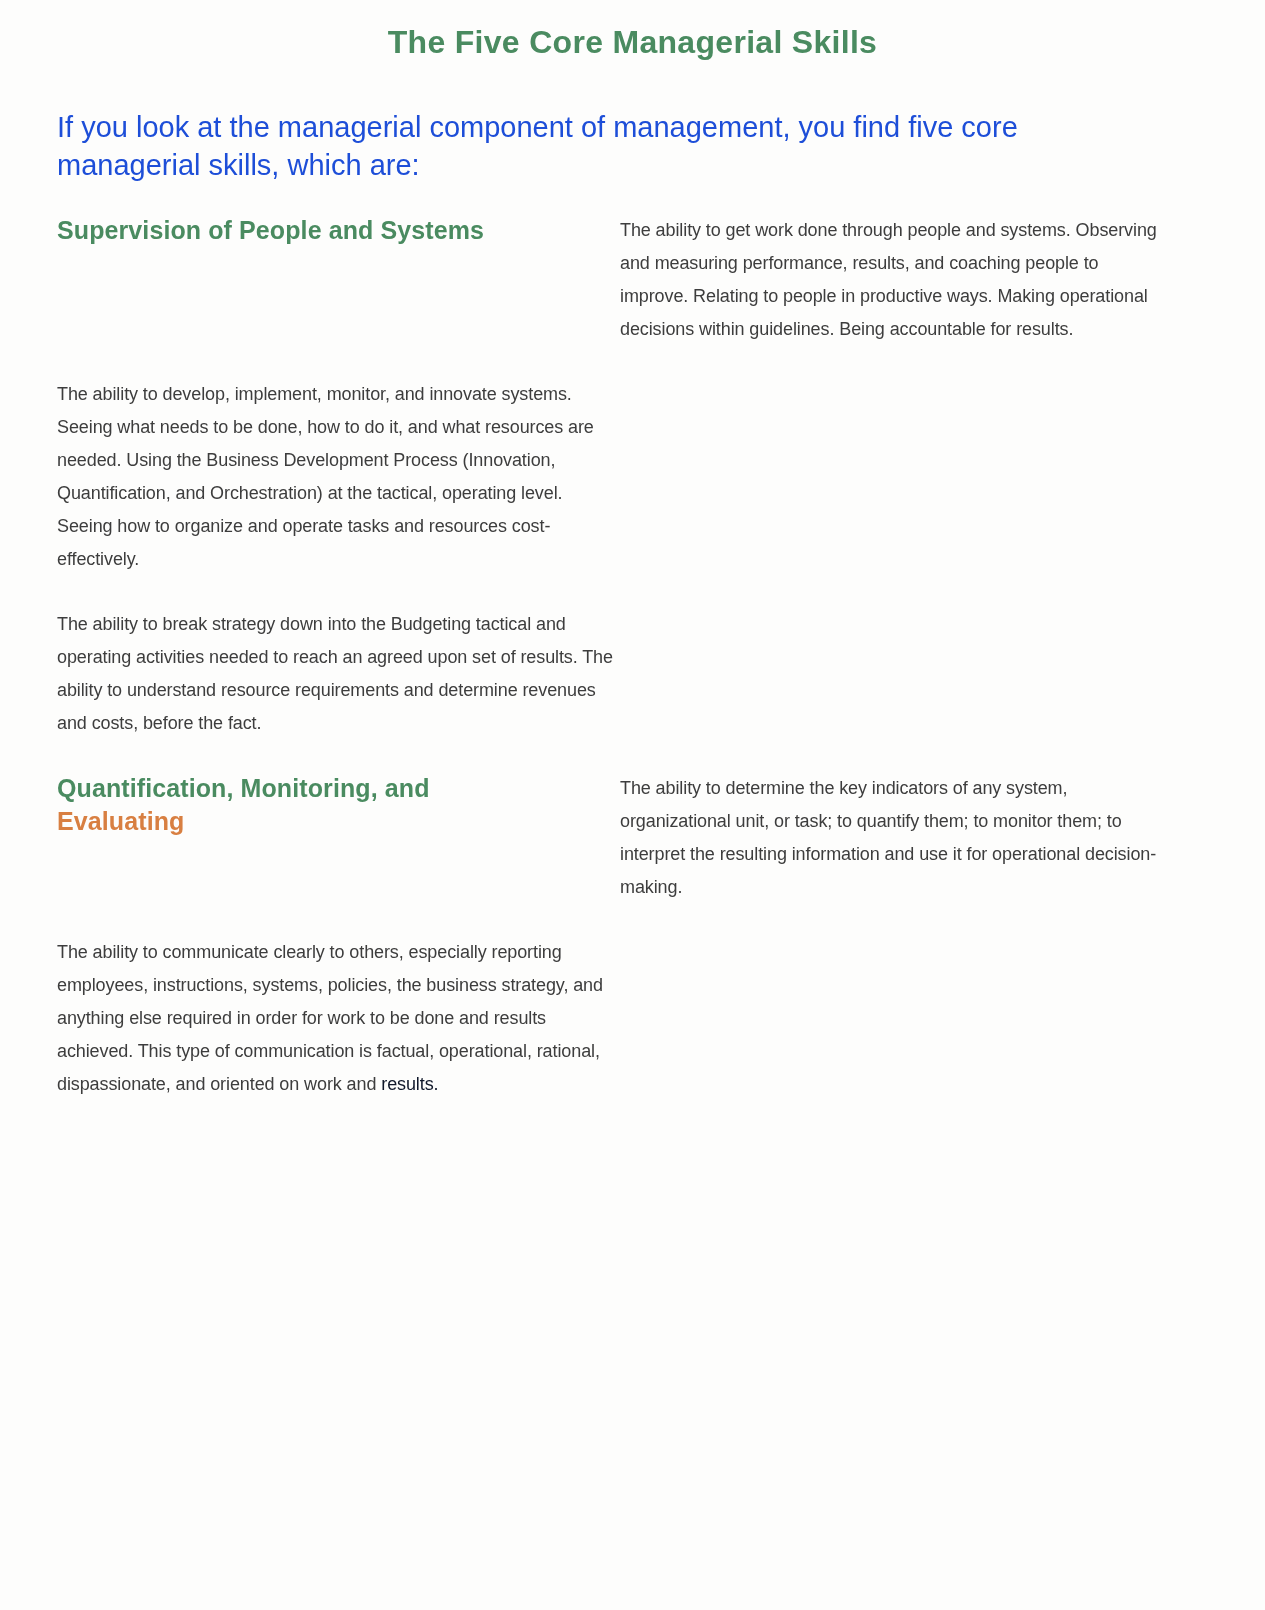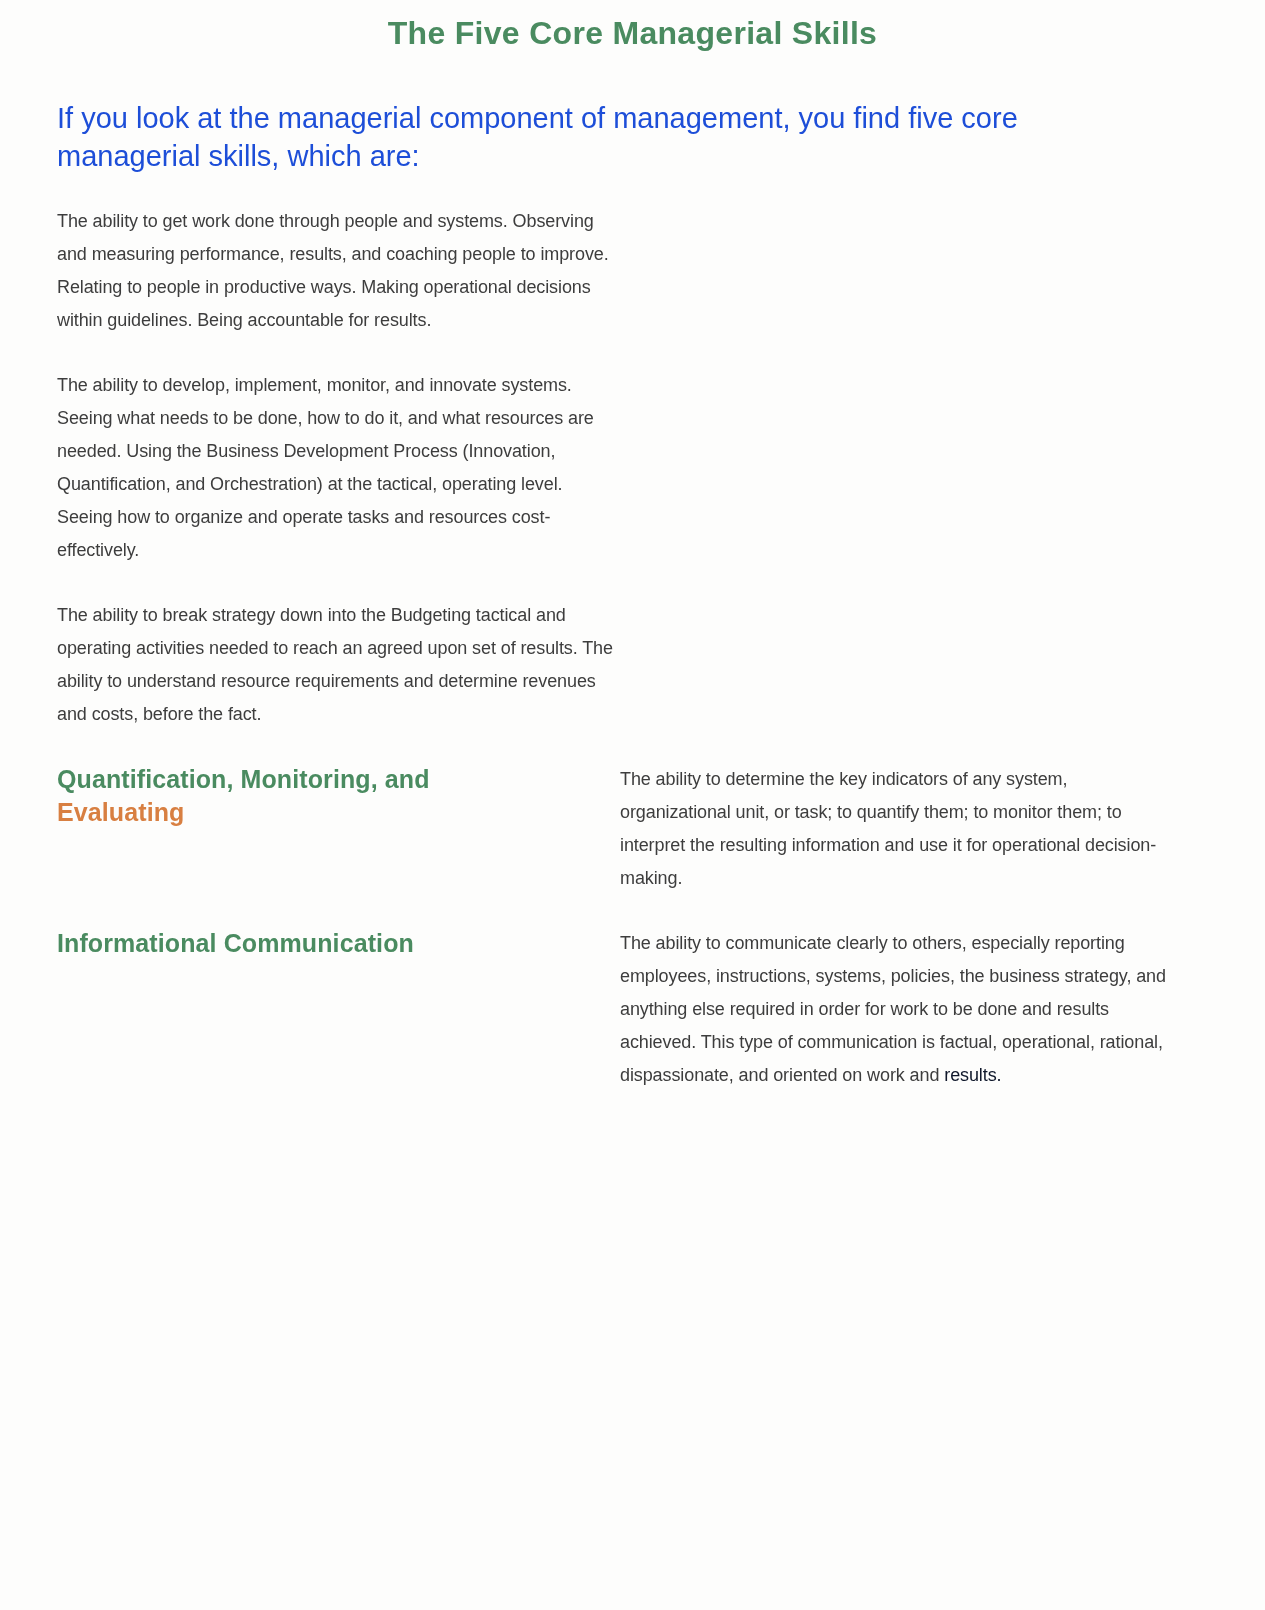--- a/index.html
+++ b/index.html
@@ -7,21 +7,21 @@
     background: #e9e9e9;
     font-family: "Liberation Sans", sans-serif;
   }
   .page {
     position: relative;
     width: 1265px;
     height: 1610px;
     margin: 0 auto;
     background: #fdfdfc;
     box-sizing: border-box;
-    padding: 13px 57px 0 57px;
+    padding: 22px 57px 0 57px;
     color: #3d3d3d;
     overflow: hidden;
   }
   .title {
     margin: 0;
     text-align: center;
     font-size: 32px;
     line-height: 40px;
     font-weight: 700;
     letter-spacing: 0.3px;
@@ -62,20 +62,24 @@
 
 <div class="page">
 
   <h1 class="title">The Five Core Managerial Skills</h1>
 
   <p class="intro">If you look at the managerial component of management, you find five core managerial skills, which are:</p>
 
   <div class="sections">
 
     <section class="section">
+      <div class="heading">
+        <span>Supervision of People and Systems</span>
+        <span class="accent-orange"></span>
+      </div>
       <div class="body">
         <span>The ability to get work done through people and systems. Observing and measuring performance, results, and coaching people to improve. Relating to people in productive ways. Making operational decisions within guidelines. Being accountable for results.</span>
         <span class="accent-red"></span>
       </div>
     </section>
 
     <section class="section">
       <div class="body">
         <span>The ability to develop, implement, monitor, and innovate systems. Seeing what needs to be done, how to do it, and what resources are needed. Using the Business Development Process (Innovation, Quantification, and Orchestration) at the tactical, operating level.  Seeing how to organize and operate tasks and resources cost-effectively.</span>
         <span class="accent-red"></span>
@@ -94,24 +98,20 @@
         <span>Quantification, Monitoring, and</span>
         <span class="accent-orange">Evaluating</span>
       </div>
       <div class="body">
         <span>The ability to determine the key indicators of any system, organizational unit, or task; to quantify them; to monitor them; to interpret the resulting information and use it for operational decision-making.</span>
         <span class="accent-red"></span>
       </div>
     </section>
 
     <section class="section">
-      <div class="heading">
-        <span>Informational Communication</span>
-        <span class="accent-orange"></span>
-      </div>
       <div class="body">
         <span>The ability to communicate clearly to others, especially reporting employees, instructions, systems, policies, the business strategy, and anything else required in order for work to be done and results achieved. This type of communication is factual, operational, rational, dispassionate, and oriented on work and</span>
         <span class="accent-red">results.</span>
       </div>
     </section>
 
   </div>
 </div>
 
 </body></html>

